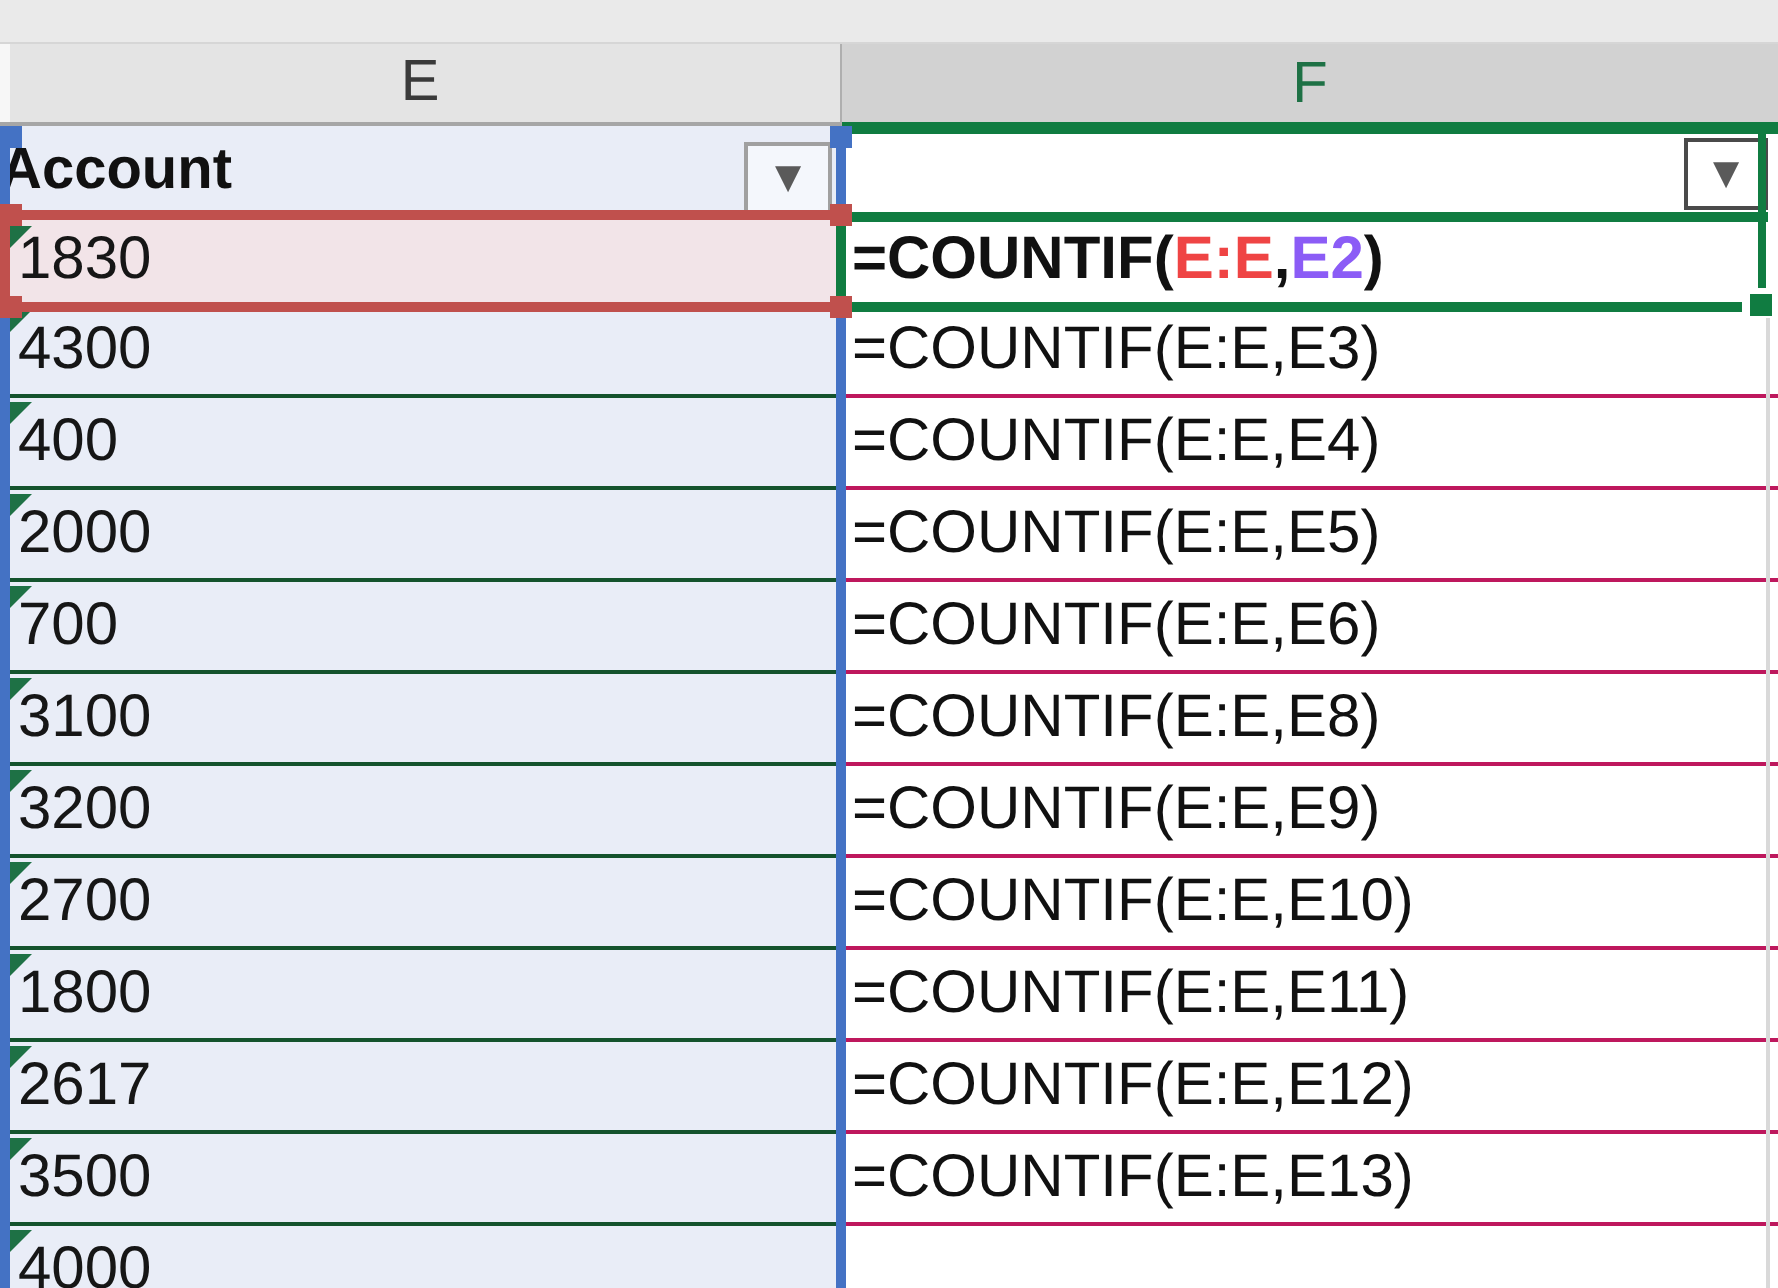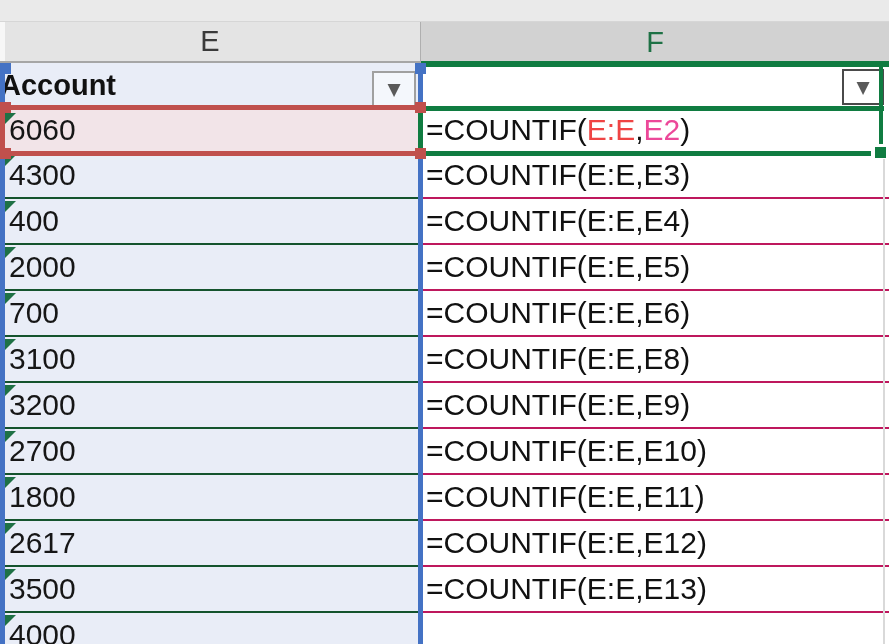--- a/index.html
+++ b/index.html
@@ -27,24 +27,24 @@
 
   .cell-e { background:#E9EDF7; border-bottom:2px solid #14532d; padding-left:9px;
             font-size:30px; color:#161616; }
   .cell-e.header-cell { height:44px; padding-left:0;
                         font-weight:bold; font-size:29px; color:#111; border-bottom:none; }
   .cell-e.active-ref { background:#F2E4E8; border-bottom:none; }
 
   .cell-f { background:#FFFFFF; border-bottom:2px solid #be185d; padding-left:5px;
             font-size:30px; color:#111; white-space:nowrap; }
   .cell-f.header-cell { height:44px; border-bottom:none; }
-  .cell-f.active-cell { border-bottom:none; }
+  .cell-f.active-cell { border-bottom:none;font-weight:bold; }
 
   .ref-blue { color:#ef4444; }
-  .ref-red  { color:#ec4899; }
+  .ref-red  { color:#8b5cf6; }
 
   
   .err-tri { position:absolute; left:5px; top:2px; width:0; height:0;
              border-top:11px solid #1E7145; border-right:11px solid transparent; }
   .err-tri.below-border { top:6px; }
 
   
   .dd-btn { position:absolute; top:8px; right:5px; width:44px; height:36px;
             display:flex; align-items:center; justify-content:center;
             background:#F4F7FC; border:2px solid #A0A0A0; z-index:4; cursor:pointer; }
@@ -99,21 +99,21 @@
 
   <div class="col-e">
     <div class="cell cell-e header-cell">
       <span>Account</span>
       <button class="dd-btn">
         <span class="dd-icon">▼</span>
       </button>
     </div>
     <div class="cell cell-e active-ref">
       <span class="err-tri below-border"></span>
-      <span>6060</span>
+      <span>1830</span>
     </div>
     <div class="cell cell-e">
       <span class="err-tri"></span>
       <span>4300</span>
     </div>
     <div class="cell cell-e">
       <span class="err-tri"></span>
       <span>400</span>
     </div>
     <div class="cell cell-e">

